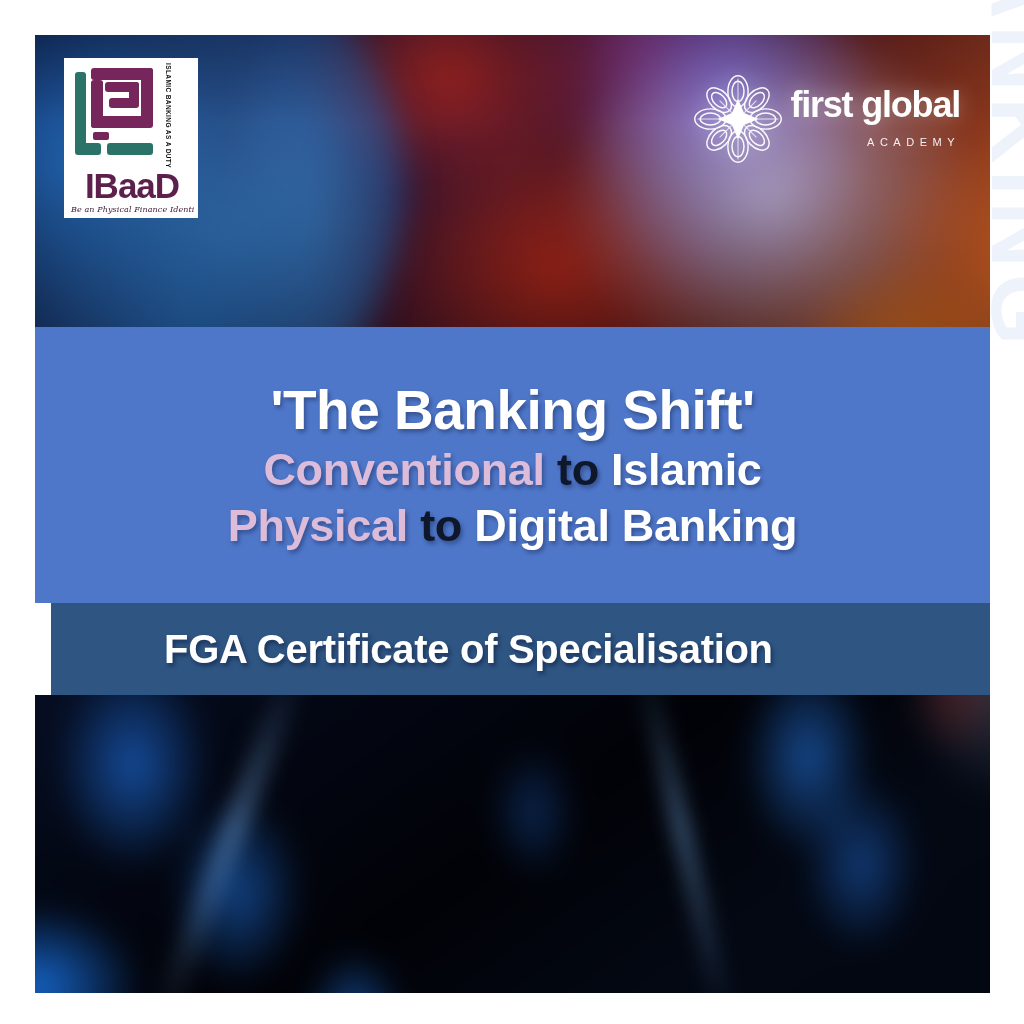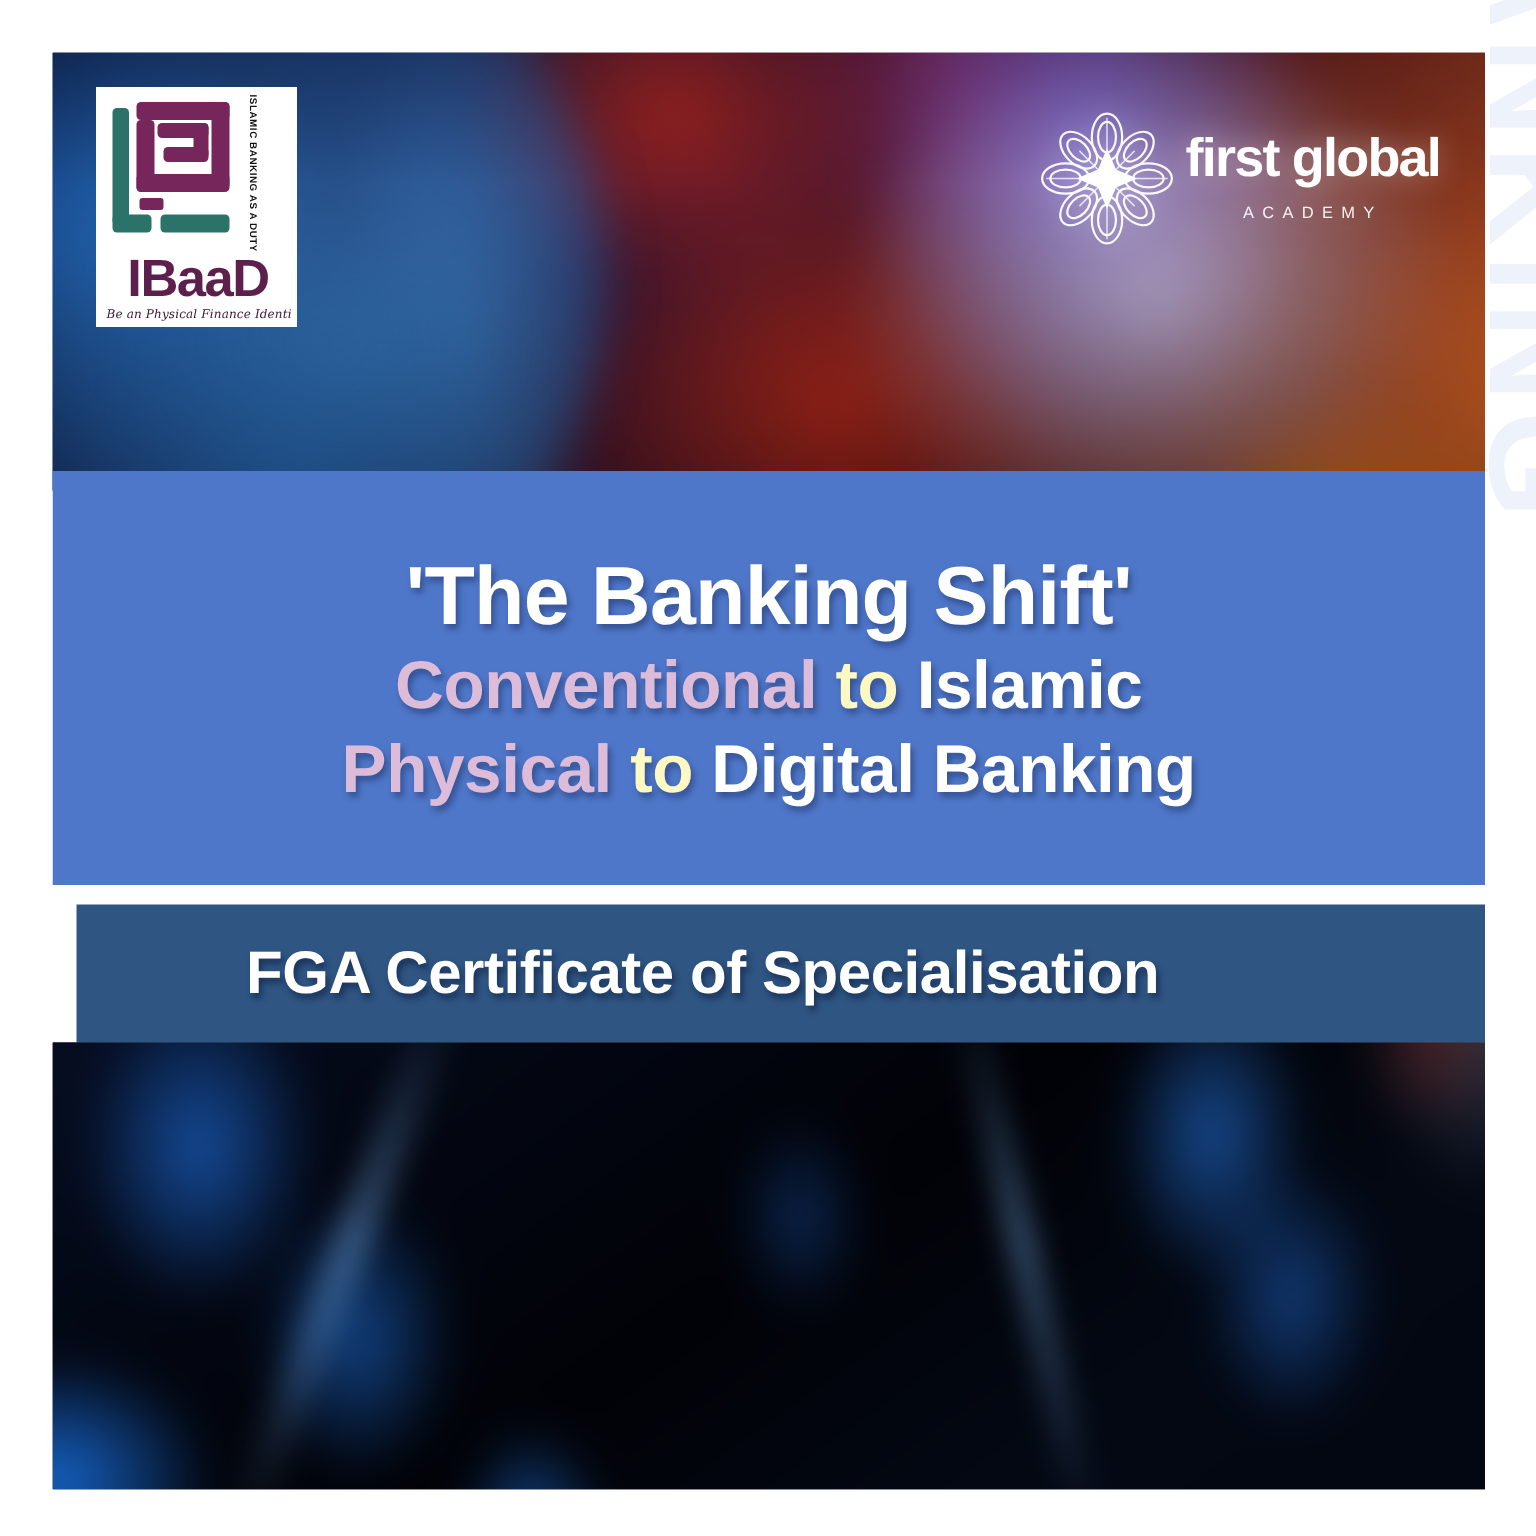--- a/index.html
+++ b/index.html
@@ -163,29 +163,29 @@
     font-size:36px;
     font-weight:700;
     color:#ffffff;
     letter-spacing:-1.2px;
   }
   .fga-sub {
     font-size:11px;
     font-weight:400;
     color:#ffffff;
     letter-spacing:5.5px;
-    text-align:center;
+    text-align:right;
     margin-top:14px;
     opacity:.92;
   }
 
   
   .title-band {
     position:absolute;
-    left:0; top:279px;
+    left:0; top:292px;
     width:955px; height:276px;
     background:#4f77c9;
     display:flex;
     flex-direction:column;
     align-items:center;
     justify-content:center;
     padding-top:4px;
   }
   .title-main {
     font-size:55px;
@@ -198,21 +198,21 @@
   .title-line {
     font-size:45px;
     font-weight:800;
     letter-spacing:-.3px;
     line-height:1.2;
     text-shadow:2px 3px 4px rgba(20,36,80,.45);
     margin-top:2px;
     white-space:nowrap;
   }
   .tk-pink  { color:#ddbcd9; }
-  .tk-white { color:#fef9c3; }
+  .tk-white { color:#0f172a; }
   .tk-green { color:#ffffff; }
 
   
   .subtitle-bar {
     position:absolute;
     left:16px; top:568px;
     width:955px; height:92px;
     background:#2f5583;
     display:flex;
     align-items:center;

